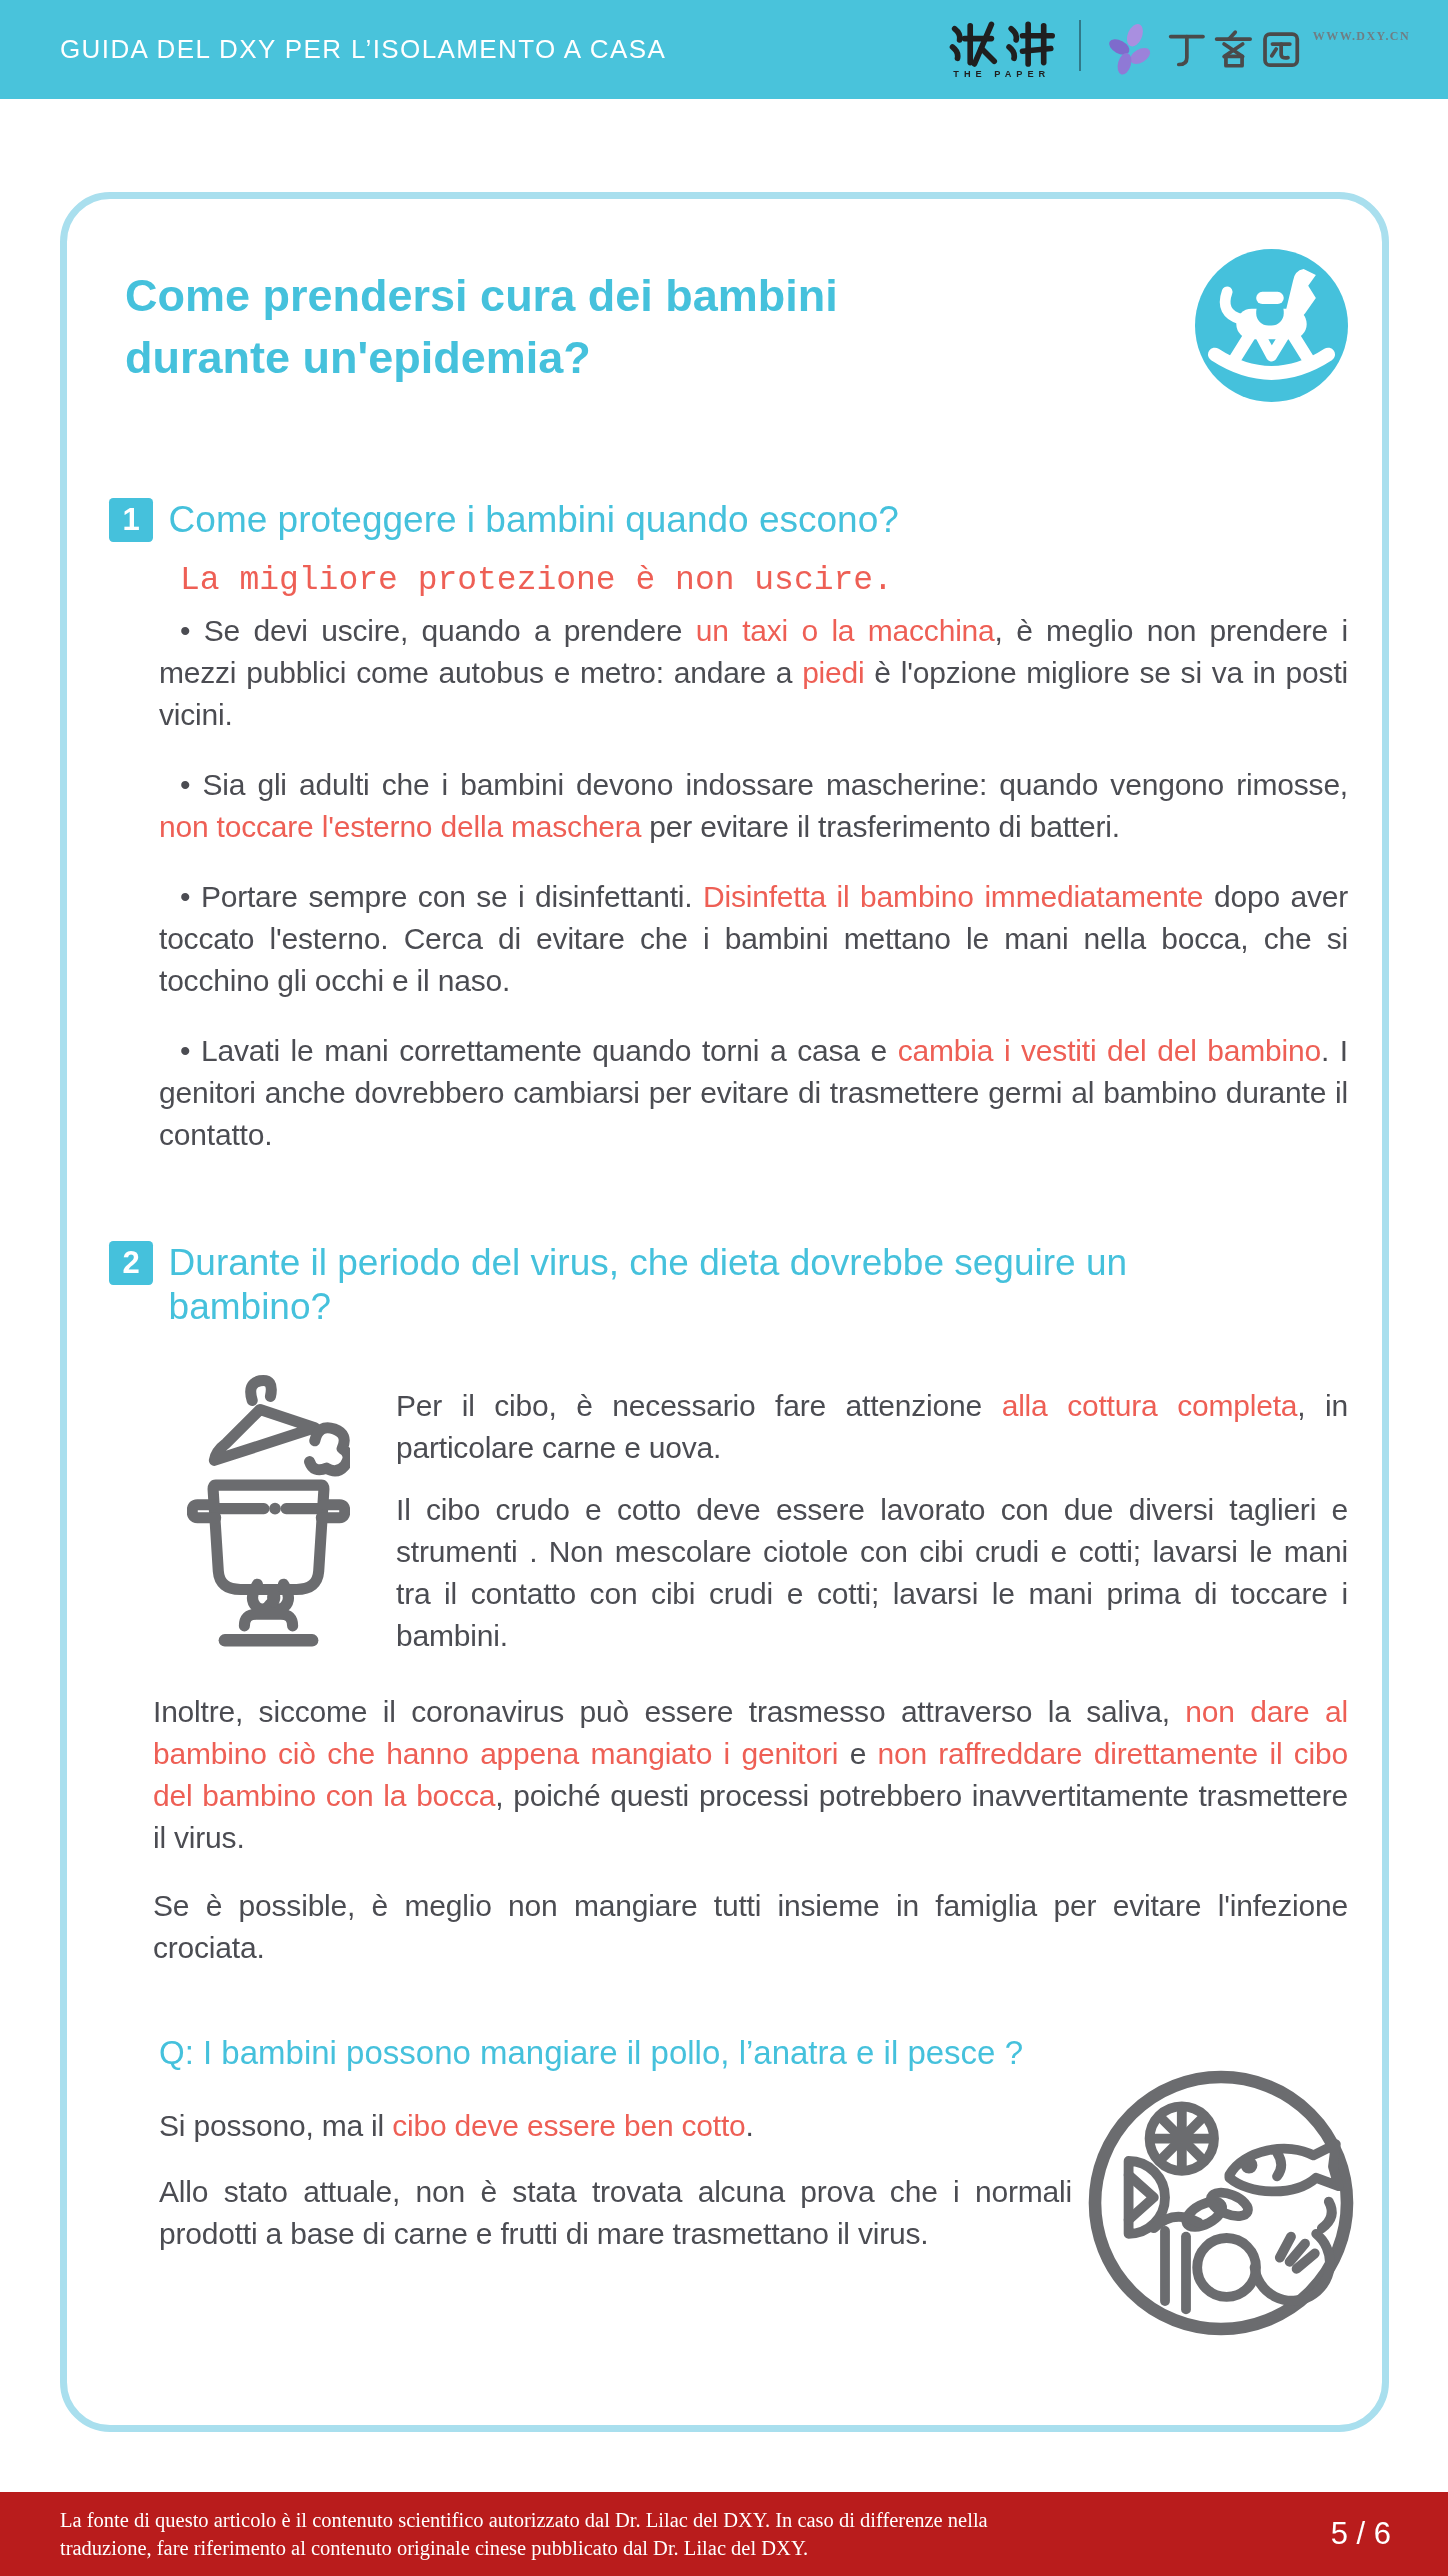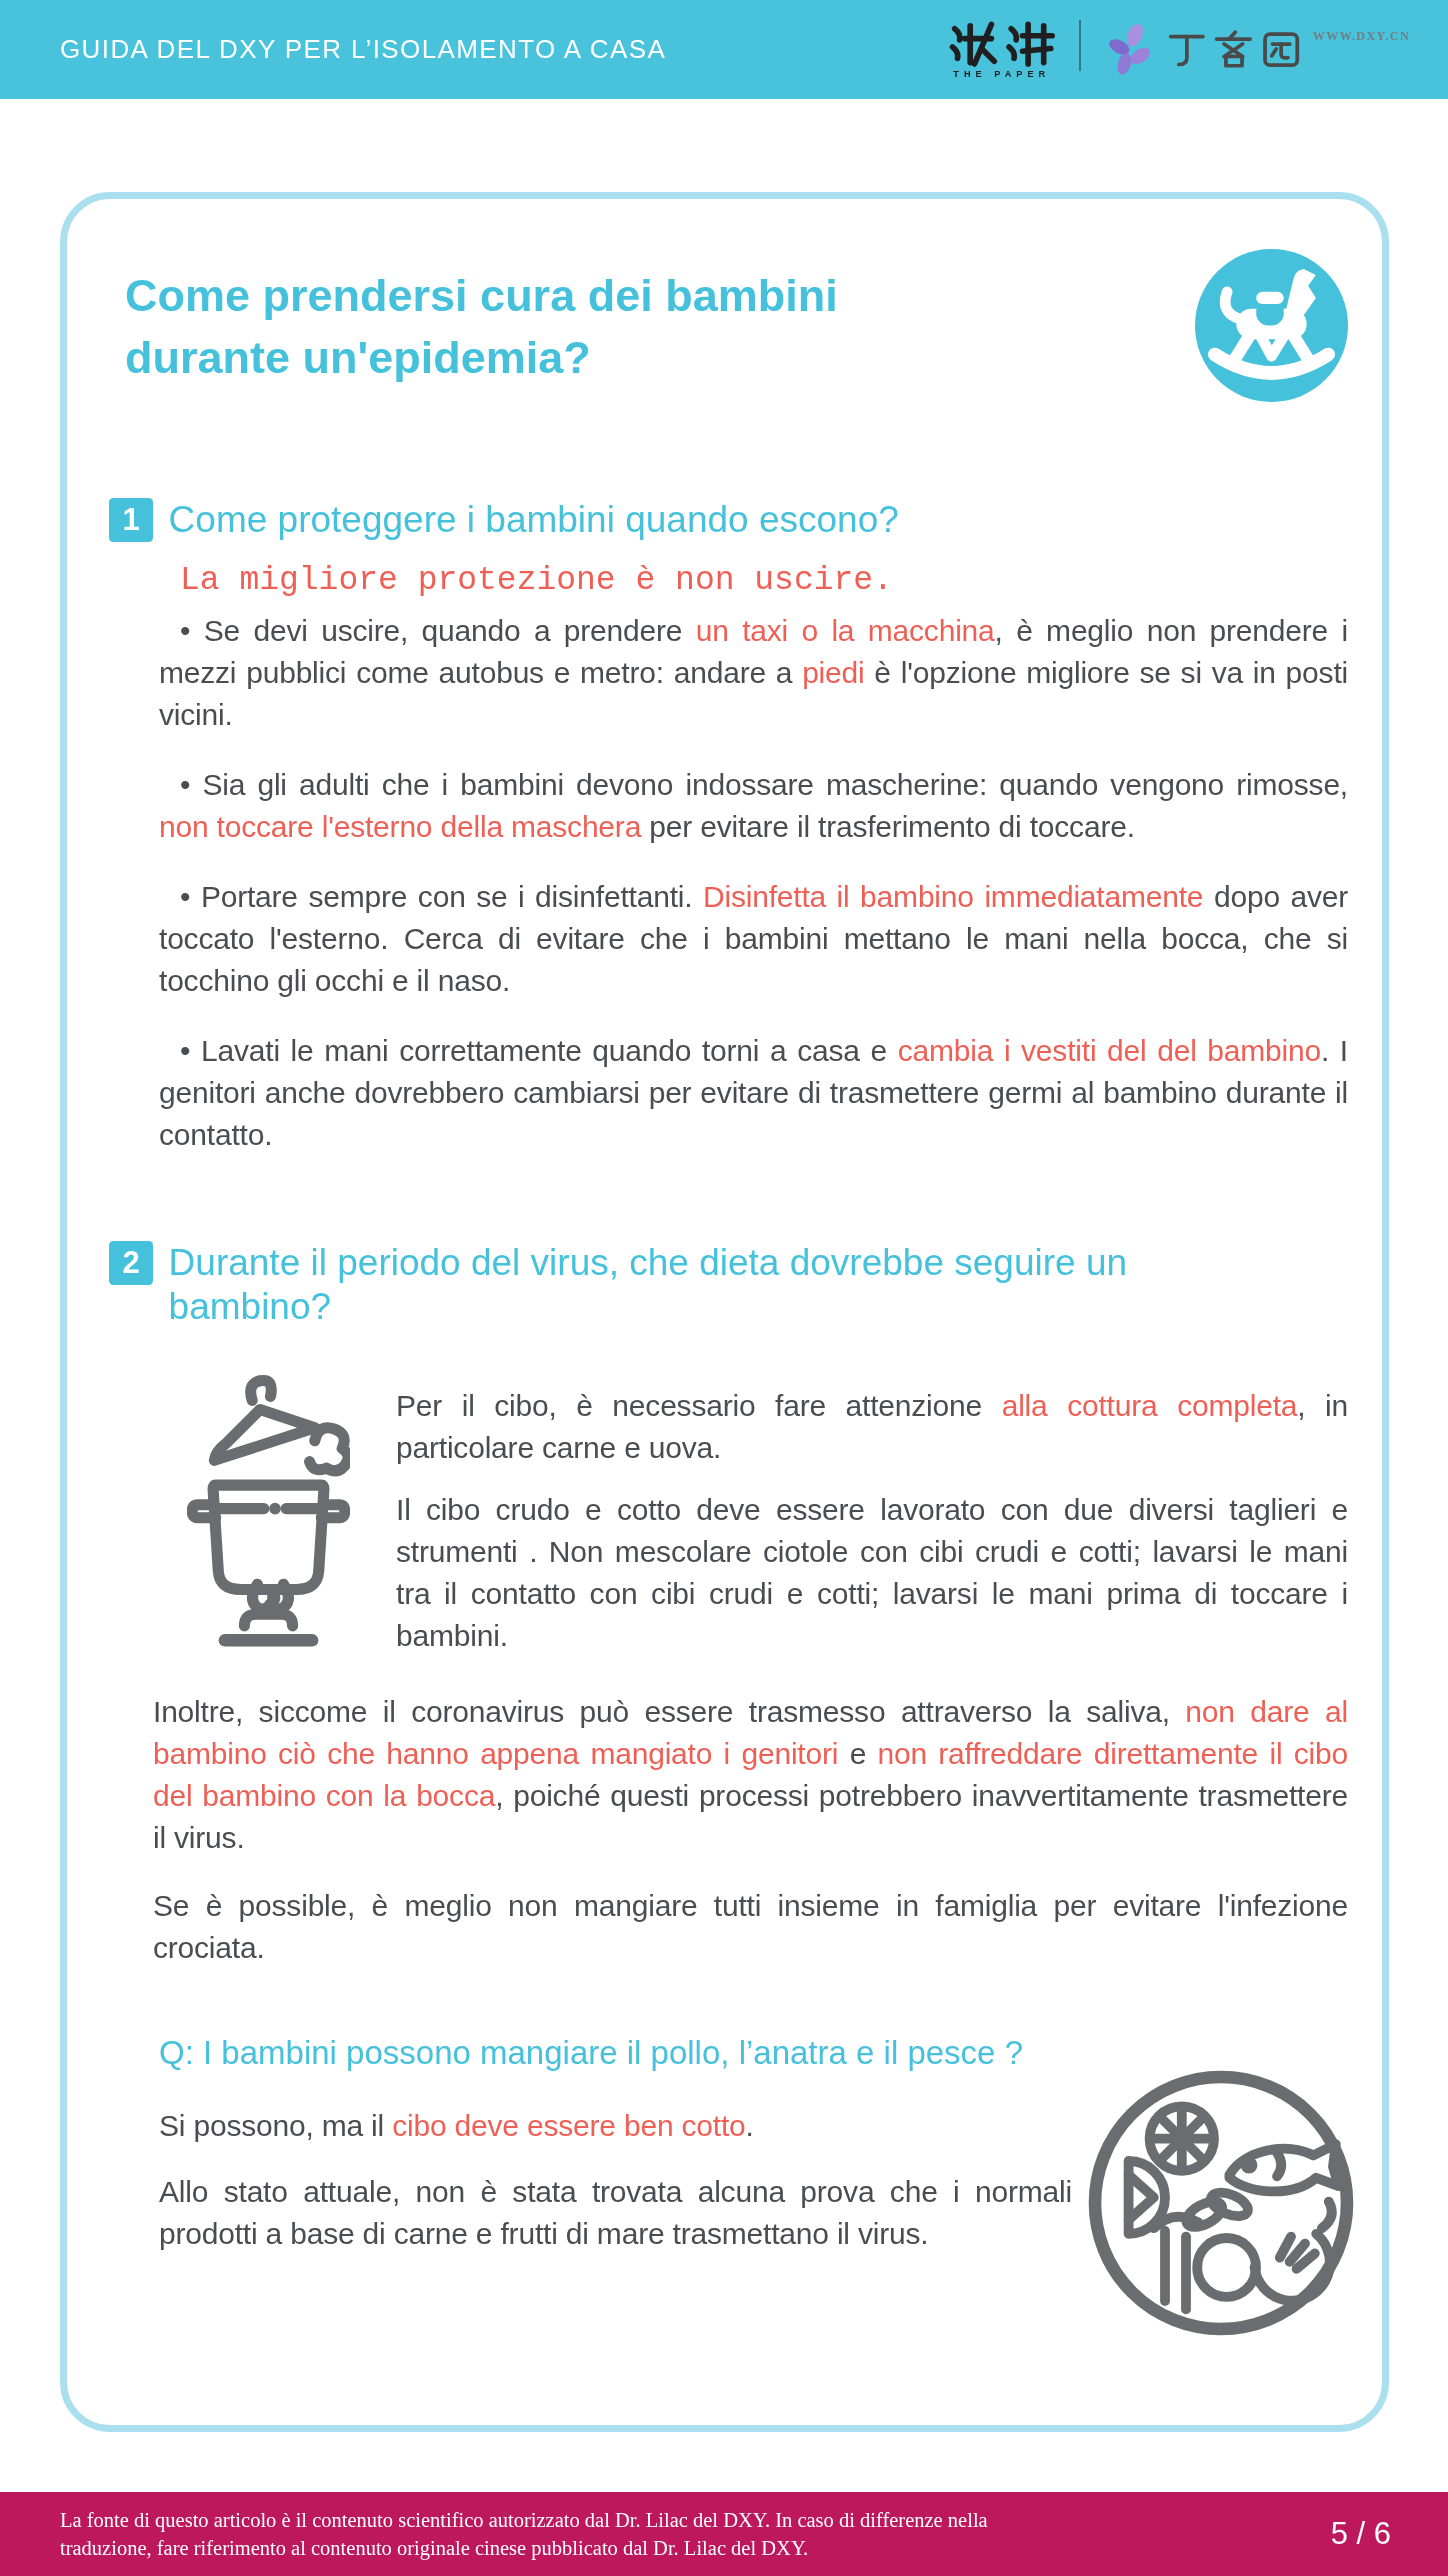--- a/index.html
+++ b/index.html
@@ -51,21 +51,21 @@
   .p3{margin-top:33px;}
   .p4{margin-top:25.5px;}
 
   .question{font-size:33px;line-height:44px;color:#45C1DC;margin:62px 0 0 50px;}
   .qa{display:flex;margin:30px 0 0 50px;}
   .qa-left{width:913px;flex-shrink:0;}
   .a2{margin-top:24px;}
   .plate-wrap{margin-left:8.5px;margin-top:-42px;width:280px;height:280px;flex-shrink:0;}
 
   
-  .footer{position:absolute;left:0;top:2492px;width:1449px;height:84px;background:#be185d;
+  .footer{position:absolute;left:0;top:2492px;width:1449px;height:84px;background:#b91c1c;
           display:flex;align-items:center;justify-content:space-between;
           padding:0 58px 0 60px;box-sizing:border-box;}
   .footer-source{font-family:"Liberation Serif",serif;font-size:20.5px;line-height:28px;color:#ffffff;}
   .footer-page{font-family:Liberation Sans, sans-serif;font-size:31px;color:#ffffff;white-space:nowrap;}
 </style>
 </head>
 <body>
 
 <div class="page">
 
@@ -142,21 +142,21 @@
         </svg>
       </div>
     </div>
 
     <div class="sec sec1">
       <div class="badge">1</div>
       <h2 class="sec-h">Come proteggere i bambini quando escono?</h2>
     </div>
     <p class="lead"><span style="color: rgb(238, 95, 85); font-family: Liberation Mono, monospace;">La migliore protezione è non uscire.</span></p>
     <p class="body-p bullet first"><span>• Se devi uscire, quando a prendere </span><span style="color: rgb(238, 95, 85);">un taxi o la macchina</span><span>, è meglio non prendere i mezzi pubblici come autobus e metro: andare a </span><span style="color: rgb(238, 95, 85);">piedi</span><span> è l'opzione migliore se si va in posti vicini.</span></p>
-    <p class="body-p bullet"><span>• Sia gli adulti che i bambini devono indossare mascherine: quando vengono rimosse, </span><span style="color: rgb(238, 95, 85);">non toccare l'esterno della maschera</span><span> per evitare il trasferimento di toccare.</span></p>
+    <p class="body-p bullet"><span>• Sia gli adulti che i bambini devono indossare mascherine: quando vengono rimosse, </span><span style="color: rgb(238, 95, 85);">non toccare l'esterno della maschera</span><span> per evitare il trasferimento di batteri.</span></p>
     <p class="body-p bullet"><span>• Portare sempre con se i disinfettanti. </span><span style="color: rgb(238, 95, 85);">Disinfetta il bambino immediatamente</span><span> dopo aver toccato l'esterno. Cerca di evitare che i bambini mettano le mani nella bocca, che si tocchino gli occhi e il naso.</span></p>
     <p class="body-p bullet"><span>• Lavati le mani correttamente quando torni a casa e </span><span style="color: rgb(238, 95, 85);">cambia i vestiti del del bambino</span><span>. I genitori anche dovrebbero cambiarsi per evitare di trasmettere germi al bambino durante il contatto.</span></p>
 
     <div class="sec sec2">
       <div class="badge">2</div>
       <h2 class="sec-h">Durante il periodo del virus, che dieta dovrebbe seguire un bambino?</h2>
     </div>
 
     <div class="media">
       <div class="pot-wrap">

